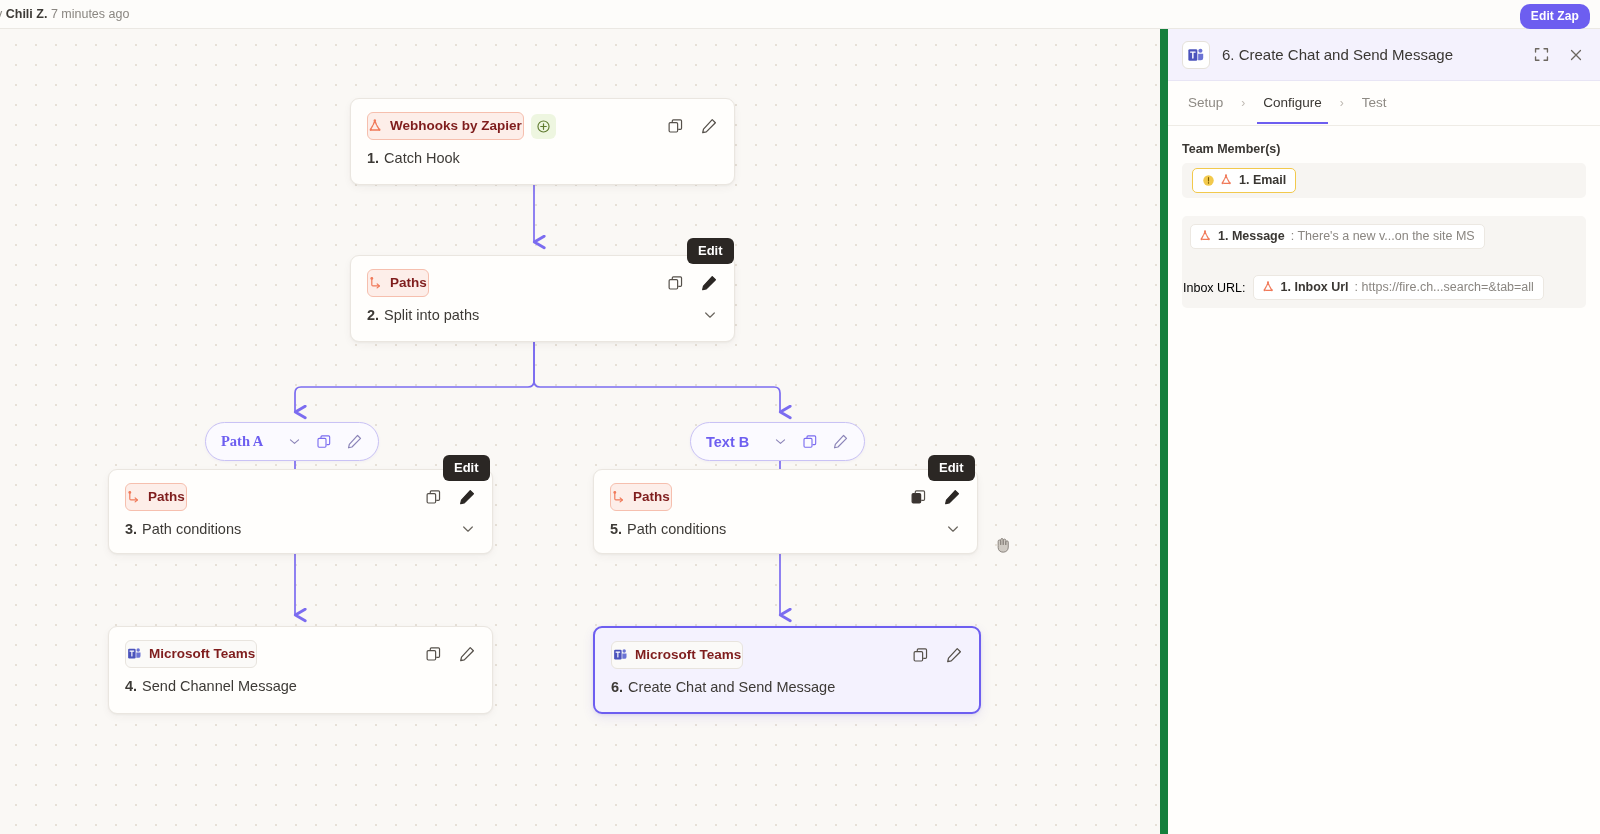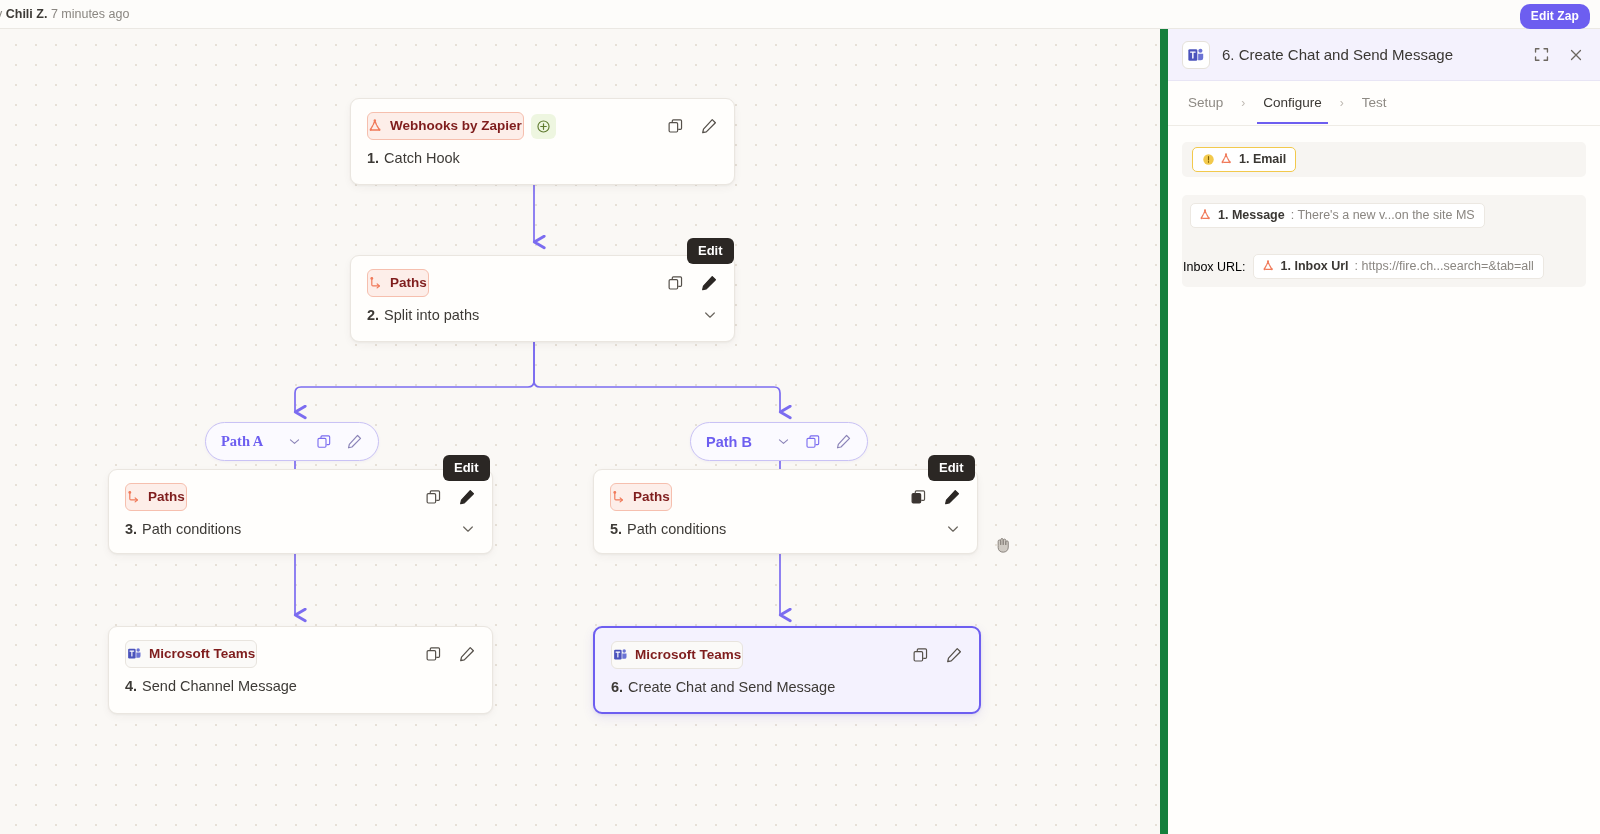--- a/index.html
+++ b/index.html
@@ -277,21 +277,21 @@
       </svg>
     </span>
     <span class="icon-btn">
       <svg width="17" height="17" viewBox="0 0 20 20">
           <path d="M13.6 2.9 L17.1 6.4 L7 16.5 L3 17.4 L3.9 13.4 Z" fill="none" stroke="#8b84b8" stroke-width="1.4" stroke-linejoin="round"></path>
         </svg>
     </span>
   </div>
 
   <div class="path-pill" style="left:690px; top:393px;">
-    <span class="plabel">Path B</span>
+    <span class="plabel">Text B</span>
     <span class="icon-btn">
       <svg width="15" height="15" viewBox="0 0 20 20">
           <path d="M4.6 7.8 L10 12.6 L15.4 7.8" fill="none" stroke="#8b84b8" stroke-width="1.5" stroke-linecap="round" stroke-linejoin="round"></path>
         </svg>
     </span>
     <span class="icon-btn">
       <svg width="16" height="16" viewBox="0 0 20 20">
         <rect x="2.5" y="5.5" width="10" height="11" rx="1.4" fill="none" stroke="#7b6cf0" stroke-width="1.4"></rect>
         <path d="M6.2 5.2 V3.6 A1.3 1.3 0 0 1 7.5 2.3 H15.8 A1.3 1.3 0 0 1 17.1 3.6 V12 A1.3 1.3 0 0 1 15.8 13.3 H13.2" fill="none" stroke="#7b6cf0" stroke-width="1.4"></path>
       </svg>
@@ -472,20 +472,21 @@
     <span class="ptab">Setup</span>
     <span class="tab-sep">›</span>
     <span class="ptab active">Configure</span>
     <span class="tab-sep">›</span>
     <span class="ptab">Test</span>
   </div>
 
   <div class="panel-body">
 
     <div class="field-group">
+      <div class="field-label">Team Member(s)</div>
       <div class="field-box">
         <span class="token warn">
           <svg width="13" height="13" viewBox="0 0 20 20">
             <circle cx="10" cy="10" r="8" fill="#f2c94c"></circle>
             <path d="M10 5.6 V10.6 M10 13.2 V14.1" stroke="#7a5c00" stroke-width="1.7" stroke-linecap="round"></path>
           </svg>
           <svg width="12" height="12" viewBox="0 0 24 24">
             <path d="M10 3.2 L7.4 9.6 M10 3.2 L12.6 9.6 M6.4 11.3 L3 17.2 M13.6 11.3 L17 17.2 M5.6 18.8 L15.5 18.8" stroke="#f07a5a" stroke-width="2.3" stroke-linecap="round" fill="none"></path>
             <circle cx="10" cy="2.6" r="2.1" fill="#f07a5a"></circle>
             <circle cx="3.2" cy="18.3" r="2.1" fill="#f07a5a"></circle>

